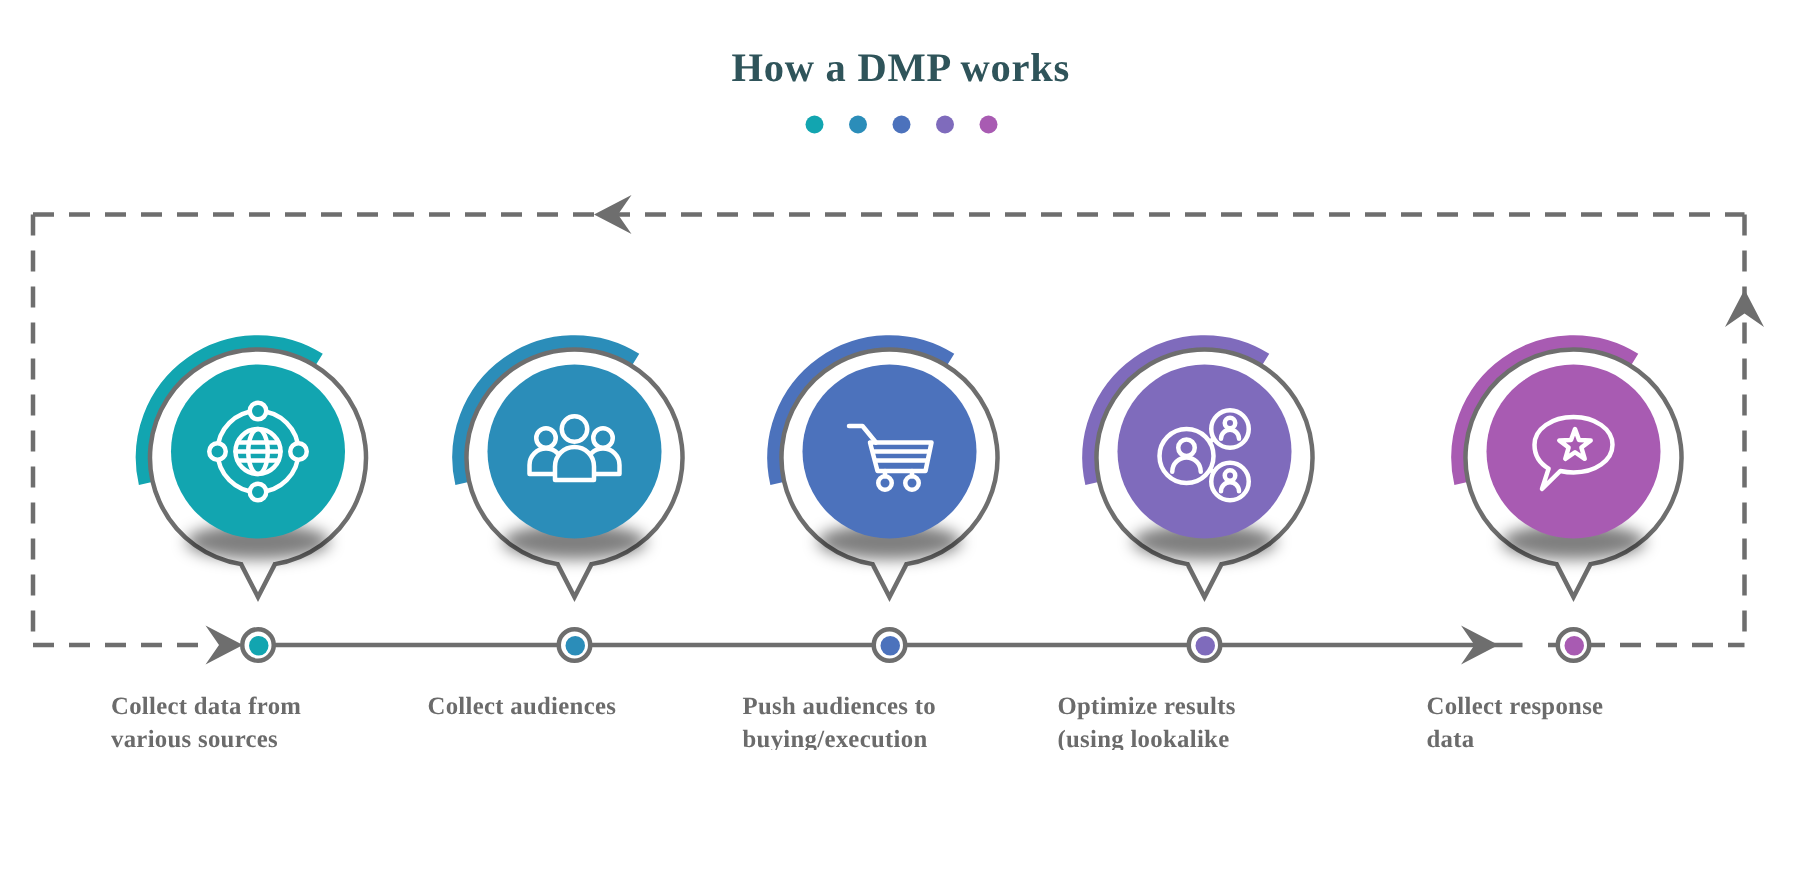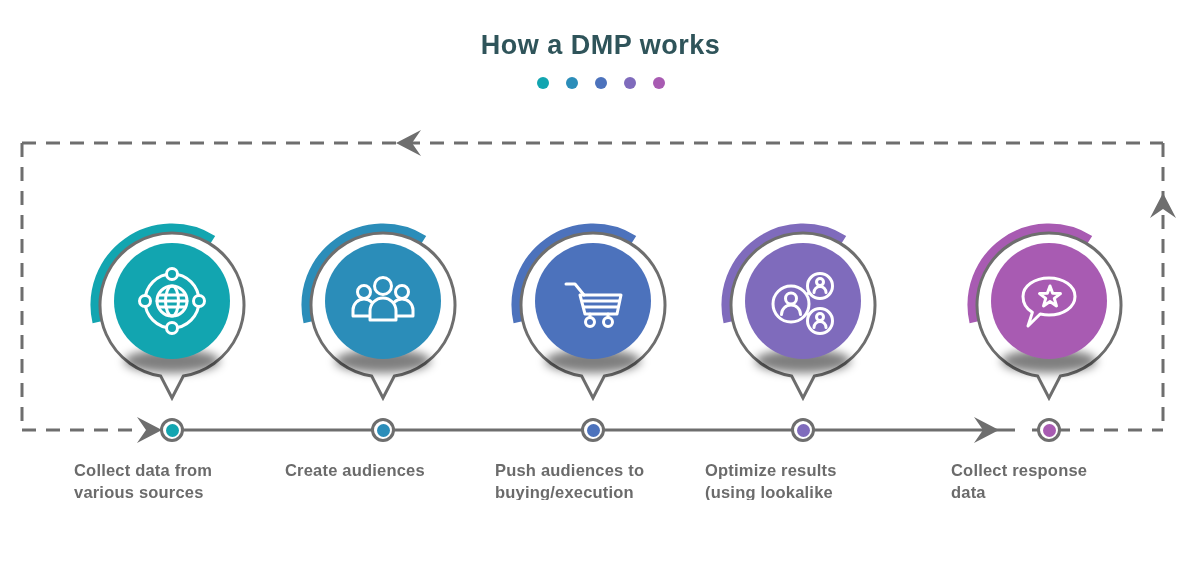--- a/index.html
+++ b/index.html
@@ -5,21 +5,21 @@
   :root{
     --title-color:#2F545A;
     --line-color:#6E6E6E;
     --label-color:#6B6B6B;
     --bg:#FFFFFF;
   }
   *{box-sizing:border-box;}
   html,body{margin:0;padding:0;background:var(--bg);}
   .canvas{
     position:relative;width:1201px;height:500px;background:var(--bg);
-    font-family:Liberation Sans, sans-serif;overflow:hidden;
+    font-family:Liberation Serif, serif;overflow:hidden;
   }
   .title{
     position:absolute;top:30px;left:0;width:100%;text-align:center;
     font-size:27px;font-weight:bold;letter-spacing:.5px;color:var(--title-color);
   }
   .deco-dots{
     position:absolute;top:77px;left:50%;transform:translateX(-50%);
     display:flex;gap:17px;
   }
   .deco-dots span{width:12px;height:12px;border-radius:50%;display:block;}
@@ -113,21 +113,21 @@
         <path d="M-30,15 L-30,9 A11,11 0 0 1 -8,9 L-8,15 Z"></path>
         <path d="M8,15 L8,9 A11,11 0 0 1 30,9 L30,15 Z"></path>
         <circle cx="0" cy="-15" r="8.5"></circle>
         <path d="M-13,19 L-13,10 A13,13 0 0 1 13,10 L13,19 Z"></path>
       </g>
           </g>
       </svg>
       <div class="dot">
         <span style="background:#2B8DB9"></span>
       </div>
-      <div class="label">Create audiences</div>
+      <div class="label">Collect audiences</div>
       </div>
       <div class="step" style="left: 488px;">
       <svg class="bubble" viewBox="0 0 170 200">
         <path d="M9.97,112.3 A77,77 0 0 1 125.8,29.7" stroke="#4C72BC" stroke-width="9" fill="none"></path>
         <path d="M96.3,166.1 A72,72 0 1 0 73.7,166.1 L85,188 Z" stroke="#6E6E6E" stroke-width="3" fill="none"></path>
         <ellipse cx="85" cy="151" rx="48" ry="12" fill="rgba(0,0,0,0.5)" style="filter:blur(5px)"></ellipse>
         <circle cx="85" cy="91" r="58" fill="#4C72BC"></circle>
         <g transform="translate(85,91)" stroke-linecap="round" stroke-linejoin="round">
       <g stroke="#fff" stroke-width="3" fill="none" stroke-linecap="round" stroke-linejoin="round">
         <path d="M-27,-17 L-18,-17 L-9,-6"></path>

